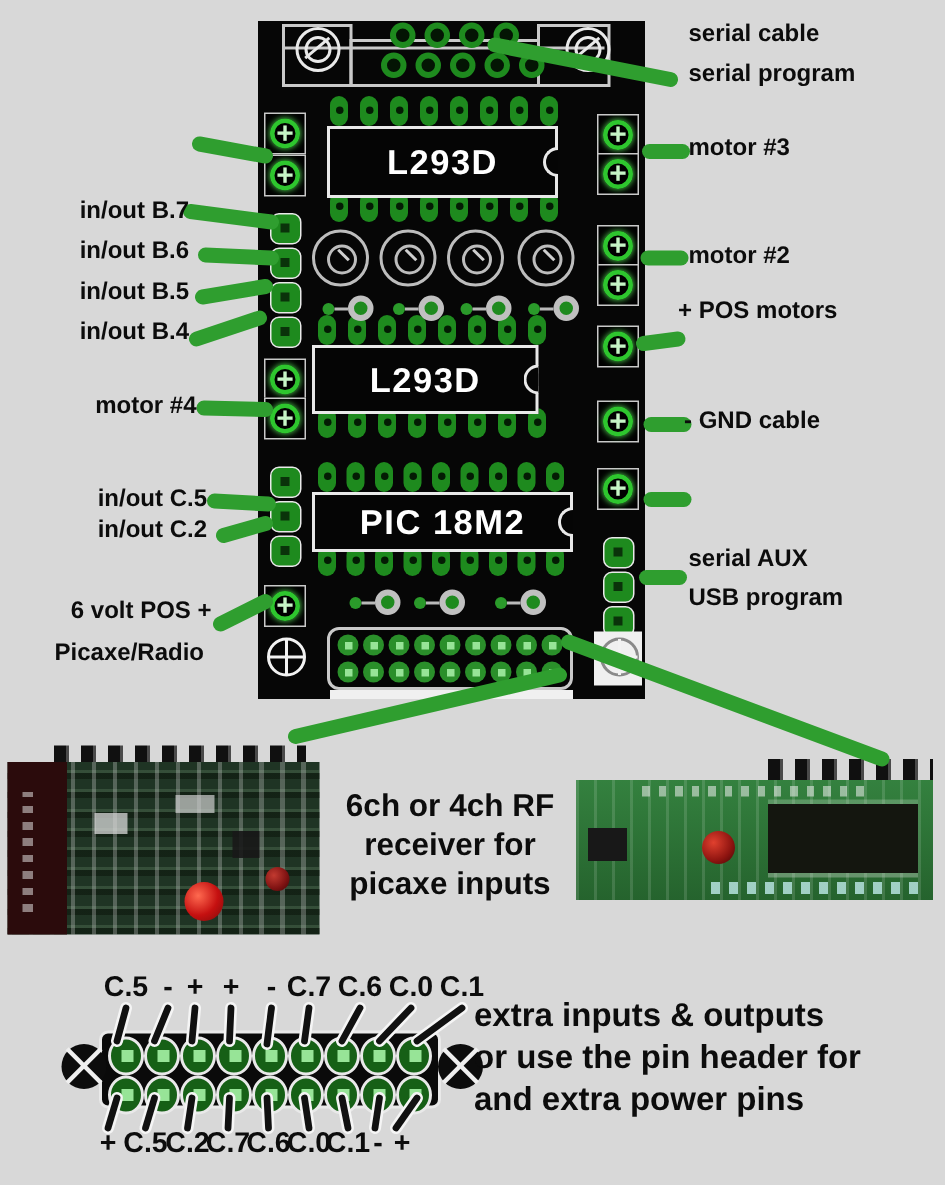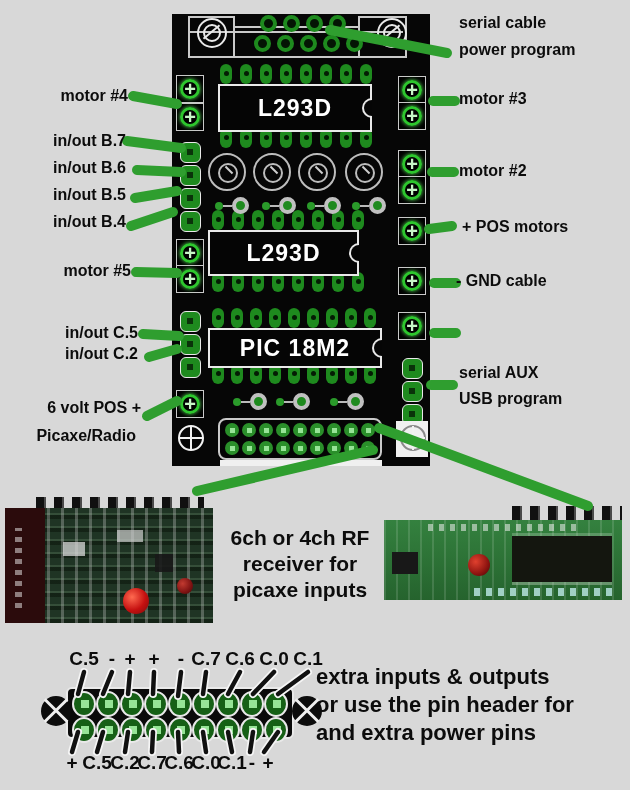--- a/index.html
+++ b/index.html
@@ -346,36 +346,35 @@
       <line class="ptr" x1="128" y1="732" x2="125" y2="752"></line>
         <line class="ptr" x1="153" y1="732" x2="152" y2="752"></line>
       <line class="ptr" x1="178" y1="732" x2="179" y2="752"></line>
         <line class="ptr" x1="203" y1="732" x2="206" y2="752"></line>
       <line class="ptr" x1="228" y1="732" x2="232" y2="752"></line>
         <line class="ptr" x1="253" y1="732" x2="250" y2="752"></line>
       <line class="ptr" x1="278" y1="732" x2="264" y2="752"></line>
     </g>
   </svg>
 
-  <span class="lbl" style="right:502px;top:87px;">motor #4</span>
   <span class="lbl" style="right:504px;top:132px;">in/out B.7</span>
   <span class="lbl" style="right:504px;top:159px;">in/out B.6</span>
   <span class="lbl" style="right:504px;top:186px;">in/out B.5</span>
   <span class="lbl" style="right:504px;top:213px;">in/out B.4</span>
-  <span class="lbl" style="right:499px;top:262px;">motor #5</span>
+  <span class="lbl" style="right:499px;top:262px;">motor #4</span>
   <span class="lbl" style="right:492px;top:324px;">in/out C.5</span>
   <span class="lbl" style="right:492px;top:345px;">in/out C.2</span>
   <span class="lbl" style="right:489px;top:399px;">6 volt POS +</span>
   <span class="lbl" style="right:494px;top:427px;">Picaxe/Radio</span>
 
   <span class="lbl" style="left:459px;top:14px;">serial cable</span>
-  <span class="lbl" style="left:459px;top:41px;">power program</span>
+  <span class="lbl" style="left:459px;top:41px;">serial program</span>
   <span class="lbl" style="left:459px;top:90px;">motor #3</span>
   <span class="lbl" style="left:459px;top:162px;">motor #2</span>
-  <span class="lbl" style="left:452px;top:218px;margin-left:10px;">+ POS motors</span>
+  <span class="lbl" style="left:452px;top:199px;">+ POS motors</span>
   <span class="lbl" style="left:456px;top:272px;">- GND cable</span>
   <span class="lbl" style="left:459px;top:390px;">USB program</span>
   <span class="lbl" style="left:459px;top:364px;">serial AUX</span>
 
   <div class="pinsrow" style="left:36px;top:497px;width:168px;height:13px;"></div>
   <div class="photo1">
     <div class="led" style="left:118px;top:80px;width:26px;height:26px;"></div>
     <div class="led" style="left:172px;top:70px;width:16px;height:16px;background:radial-gradient(circle at 35% 35%,#c23a30,#7e1212 60%,#3c0606);"></div>
     <div class="comp" style="left:58px;top:34px;width:22px;height:14px;background:#d8d8d8;opacity:.75;"></div>
     <div class="comp" style="left:112px;top:22px;width:26px;height:12px;background:#cfcfcf;opacity:.7;"></div>

